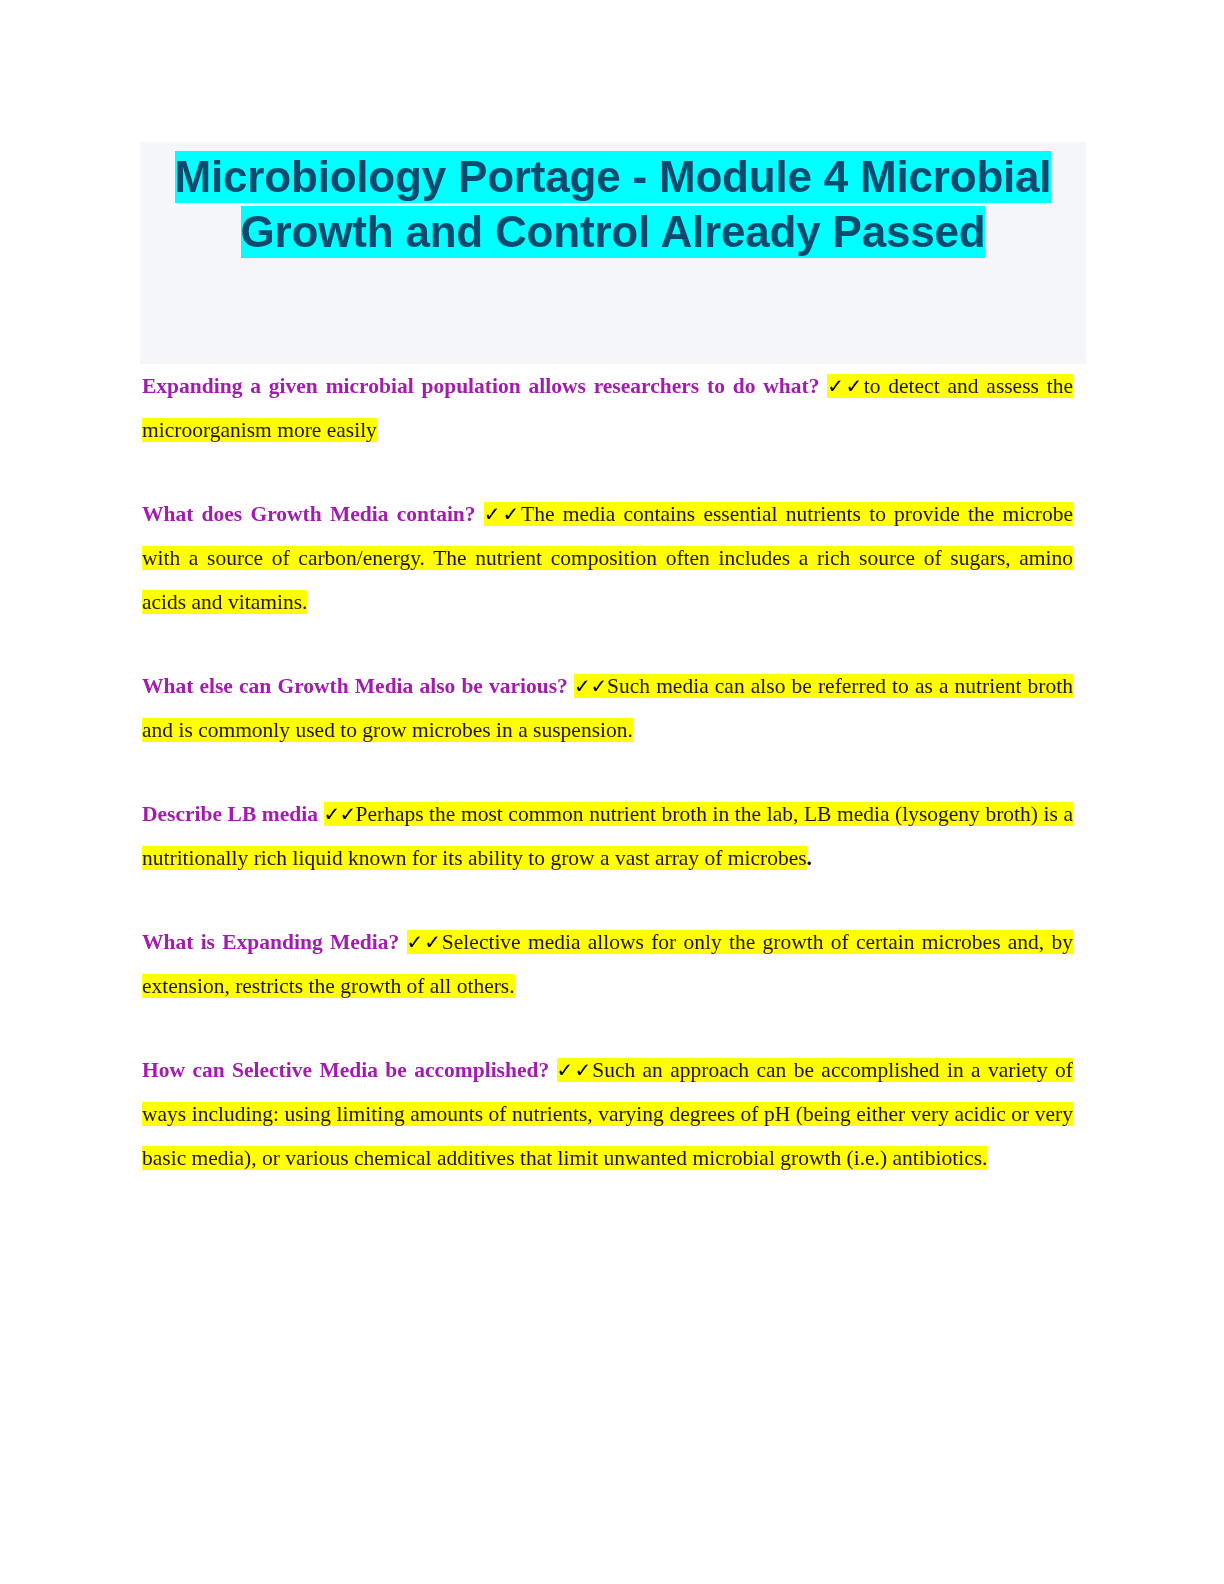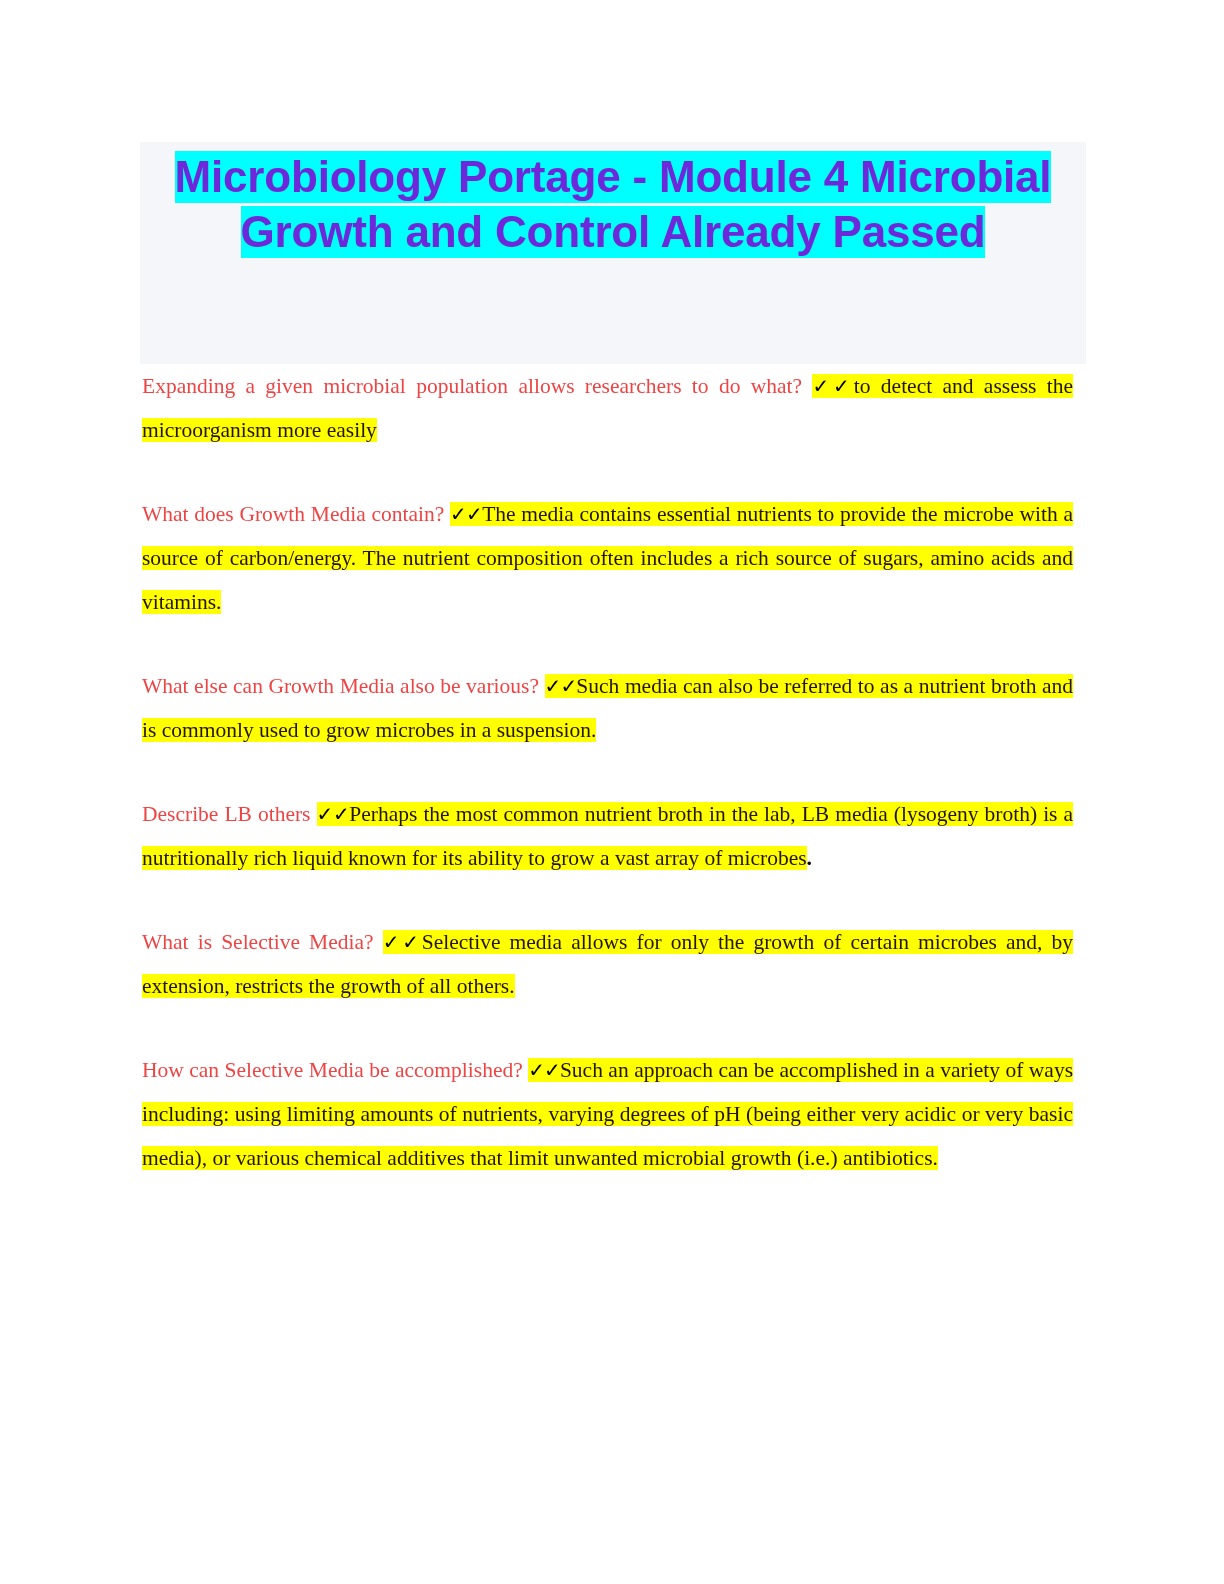--- a/index.html
+++ b/index.html
@@ -34,21 +34,21 @@
     box-sizing: border-box;
     padding: 8px 6px 24px 6px;
   }
   .doc-title {
     margin: 0;
     text-align: center;
     font-family: "Liberation Sans", "DejaVu Sans", sans-serif;
     font-weight: bold;
     font-size: 44px;
     line-height: 1.24;
-    color: #6d28d9;
+    color: #0c4a6e;
     letter-spacing: -0.2px;
   }
   .doc-title .hl-cyan {
     background: #00ffff;
     box-decoration-break: clone;
     -webkit-box-decoration-break: clone;
     padding: 1px 0 2px 0;
   }
 
   
@@ -63,22 +63,22 @@
     margin: 0 0 40px 0;
     text-align: justify;
     text-justify: inter-word;
     font-size: 21.5px;
     line-height: 44px;
     color: #120b06;
   }
   .qa:last-child { margin-bottom: 0; }
 
   .q {
-    font-weight: normal;
-    color: #ef4444;
+    font-weight: bold;
+    color: #a21caf;
     font-size: 21.5px;
   }
 
   .check {
     background: #ffff00;
     font-family: "DejaVu Sans", sans-serif;
     font-weight: bold;
     font-size: 20px;
     color: #000000;
     letter-spacing: -1px;
@@ -110,20 +110,20 @@
 
   <div class="content">
 
     <p class="qa"><span class="q">Expanding a given microbial population allows researchers to do what?</span> <span class="check">✓✓</span><span class="a">to detect and assess the microorganism more easily</span><span class="tail-bold"></span></p>
 
 
     <p class="qa"><span class="q">What does Growth Media contain?</span> <span class="check">✓✓</span><span class="a">The media contains essential nutrients to provide the microbe with a source of carbon/energy. The nutrient composition often includes a rich source of sugars, amino acids and vitamins.</span><span class="tail-bold"></span></p>
 
     <p class="qa"><span class="q">What else can Growth Media also be various?</span> <span class="check">✓✓</span><span class="a">Such media can also be referred to as a nutrient broth and is commonly used to grow microbes in a suspension.</span><span class="tail-bold"></span></p>
 
-    <p class="qa"><span class="q">Describe LB others</span> <span class="check">✓✓</span><span class="a">Perhaps the most common nutrient broth in the lab, LB media (lysogeny broth) is a nutritionally rich liquid known for its ability to grow a vast array of microbes</span><span class="tail-bold">.</span></p>
+    <p class="qa"><span class="q">Describe LB media</span> <span class="check">✓✓</span><span class="a">Perhaps the most common nutrient broth in the lab, LB media (lysogeny broth) is a nutritionally rich liquid known for its ability to grow a vast array of microbes</span><span class="tail-bold">.</span></p>
 
-    <p class="qa"><span class="q">What is Selective Media?</span> <span class="check">✓✓</span><span class="a">Selective media allows for only the growth of certain microbes and, by extension, restricts the growth of all others.</span><span class="tail-bold"></span></p>
+    <p class="qa"><span class="q">What is Expanding Media?</span> <span class="check">✓✓</span><span class="a">Selective media allows for only the growth of certain microbes and, by extension, restricts the growth of all others.</span><span class="tail-bold"></span></p>
 
     <p class="qa"><span class="q">How can Selective Media be accomplished?</span> <span class="check">✓✓</span><span class="a">Such an approach can be accomplished in a variety of ways including: using limiting amounts of nutrients, varying degrees of pH (being either very acidic or very basic media), or various chemical additives that limit unwanted microbial growth (i.e.) antibiotics.</span><span class="tail-bold"></span></p>
 
   </div>
 </div>
 
 </body></html>

